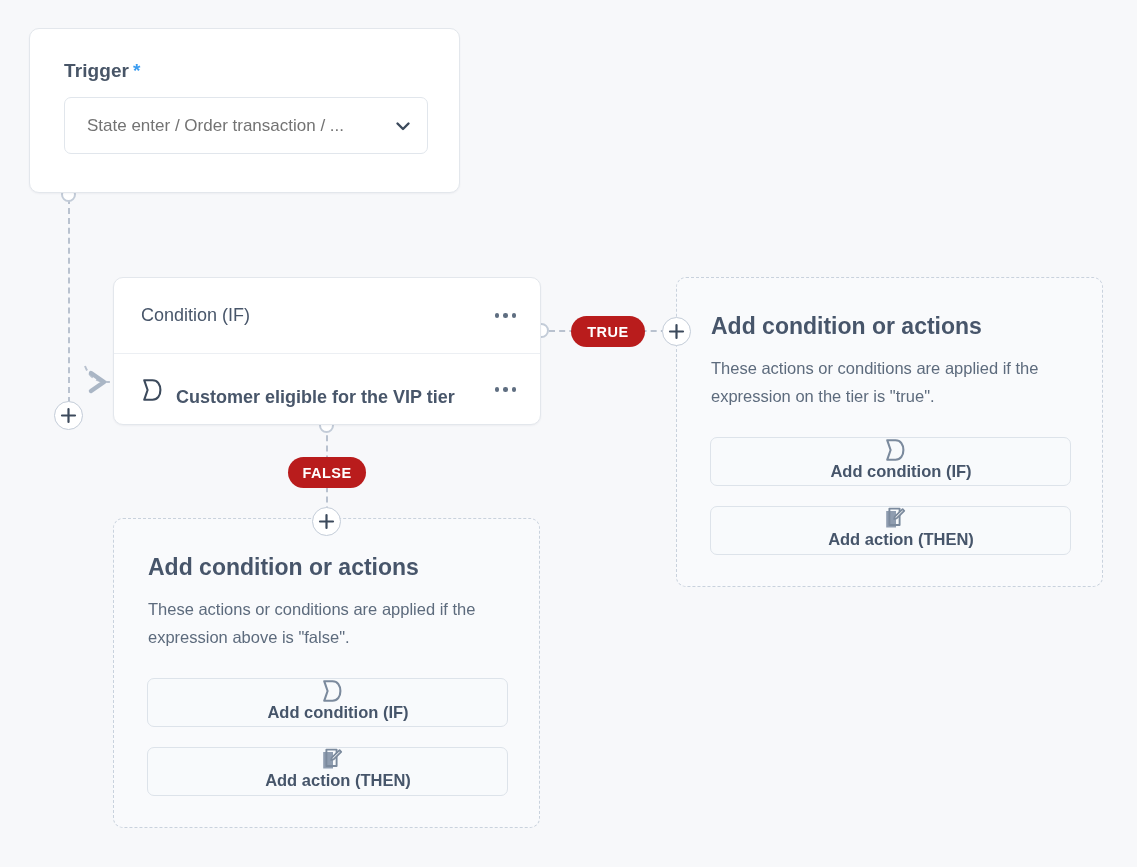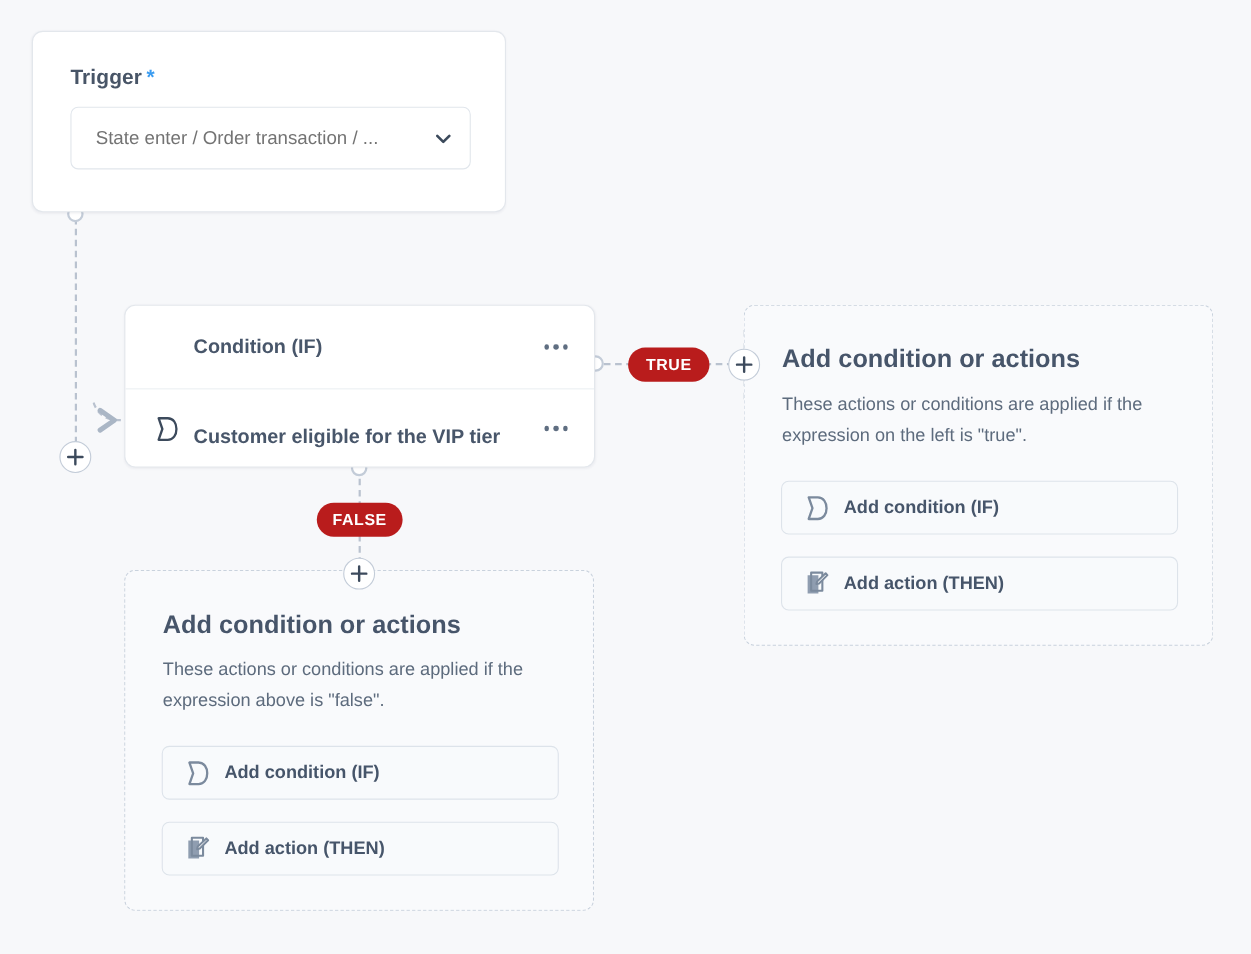--- a/index.html
+++ b/index.html
@@ -120,23 +120,22 @@
   .cond-header {
     height: 76px;
     display: flex;
     align-items: center;
     padding: 0 22px 0 27px;
     border-bottom: 1px solid #eceff3;
   }
   .cond-header .title {
     flex: 1;
     font-size: 18px;
-    font-weight: bold;
+    font-weight: normal;
     color: #48566a;
-    margin-left: 35px;
   }
   .cond-row {
     height: 71px;
     display: flex;
     align-items: center;
     padding: 0 22px 0 27px;
   }
   .cond-row .cond-icon { flex: 0 0 auto; margin-right: 13px; display: block; }
   .cond-row .cond-text {
     flex: 1;
@@ -210,20 +209,21 @@
     left: 33px;
     width: 361px;
     height: 49px;
     background: #f8fafc;
     border: 1px solid #dde3ea;
     border-radius: 7px;
     display: flex;
     align-items: center;
     padding-left: 21px;
     cursor: pointer;
+    flex-direction: column;
   }
   .dz-btn .b-icon { flex: 0 0 auto; margin-right: 13px; display: block; }
   .dz-btn .b-text {
     font-size: 16.5px;
     font-weight: bold;
     color: #46556a;
   }
   .dz-btn.first  { top: 159px; }
   .dz-btn.second { top: 228px; }
 
@@ -300,21 +300,21 @@
   <div class="badge" id="badge-true">TRUE</div>
 
   <div class="plus-btn" style="left:662px; top:317px;">
     <svg width="17" height="17" viewBox="0 0 17 17">
       <path d="M8.5,2 L8.5,15 M2,8.5 L15,8.5" stroke="#3c4a5c" stroke-width="2.2" stroke-linecap="round"></path>
     </svg>
   </div>
 
   <div class="dropzone" id="dropzone-true">
     <div class="dz-title">Add condition or actions</div>
-    <div class="dz-desc">These actions or conditions are applied if the expression on the left is "true".</div>
+    <div class="dz-desc">These actions or conditions are applied if the expression on the tier is "true".</div>
 
     <div class="dz-btn first">
       <svg class="b-icon" width="22" height="24" viewBox="0 0 22 24">
         <path d="M3.2,2.2 L11.5,2.2 C16.6,2.2 19.4,6.6 19.4,12 C19.4,17.4 16.6,21.8 11.5,21.8 L3.2,21.8 L6.6,12 Z" fill="none" stroke="#7b8a9d" stroke-width="2.1" stroke-linejoin="round" stroke-linecap="round"></path>
       </svg>
       <span class="b-text">Add condition (IF)</span>
     </div>
 
     <div class="dz-btn second">
       <svg class="b-icon" width="22" height="23" viewBox="0 0 22 23">

